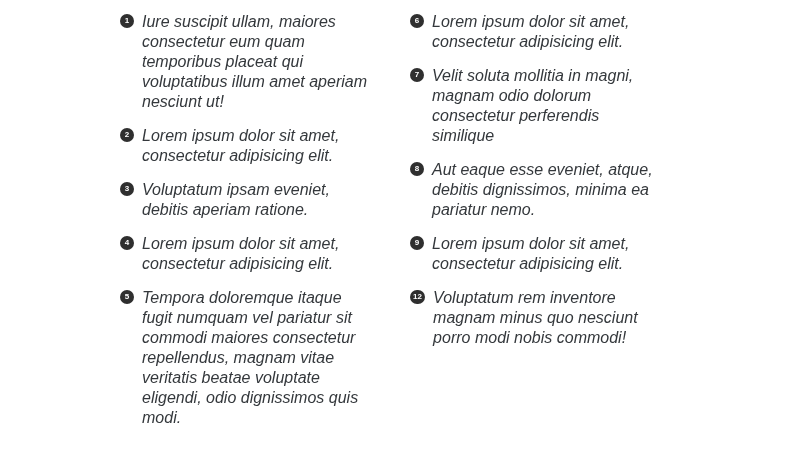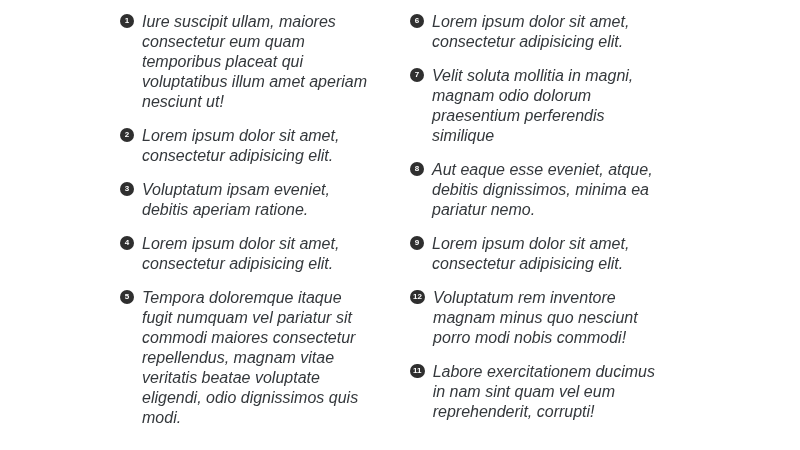--- a/index.html
+++ b/index.html
@@ -105,34 +105,30 @@
       </div>
     </div>
 
     <div class="column">
       <div class="list-item">
         <span class="badge">6</span>
         <span class="item-text">Lorem ipsum dolor sit amet, consectetur adipisicing elit.</span>
       </div>
       <div class="list-item">
         <span class="badge">7</span>
-        <span class="item-text">Velit soluta mollitia in magni, magnam odio dolorum praesentium perferendis similique</span>
+        <span class="item-text">Velit soluta mollitia in magni, magnam odio dolorum consectetur perferendis similique</span>
       </div>
       <div class="list-item">
         <span class="badge">8</span>
         <span class="item-text">Aut eaque esse eveniet, atque, debitis dignissimos, minima ea pariatur nemo.</span>
       </div>
       <div class="list-item">
         <span class="badge">9</span>
         <span class="item-text">Lorem ipsum dolor sit amet, consectetur adipisicing elit.</span>
       </div>
       <div class="list-item">
         <span class="badge">12</span>
         <span class="item-text">Voluptatum rem inventore magnam minus quo nesciunt porro modi nobis commodi!</span>
       </div>
-      <div class="list-item">
-        <span class="badge">11</span>
-        <span class="item-text">Labore exercitationem ducimus in nam sint quam vel eum reprehenderit, corrupti!</span>
-      </div>
     </div>
 
   </div>
 </div>
 
 </body></html>

